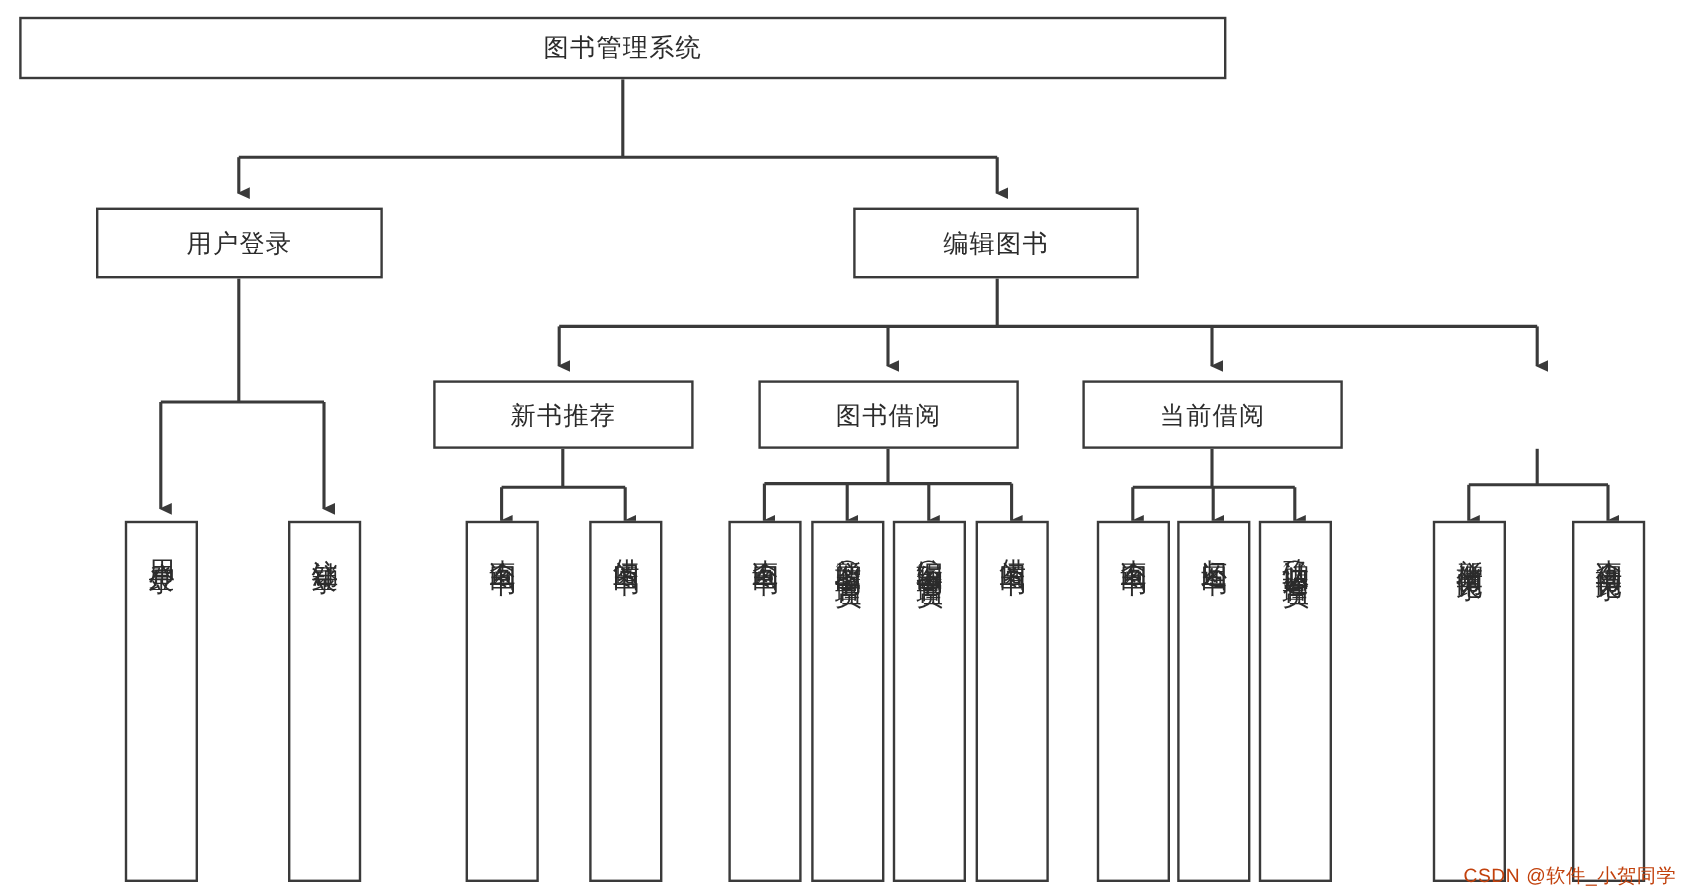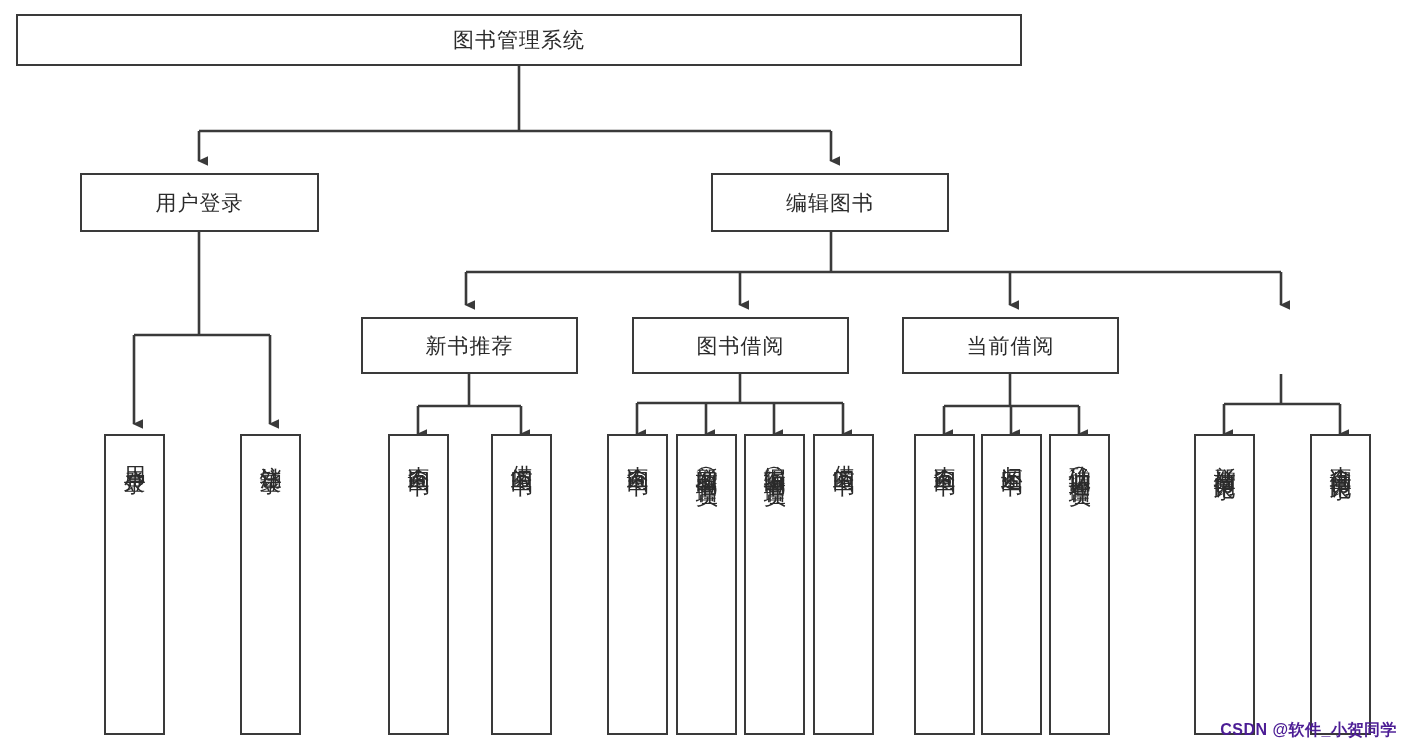--- a/index.html
+++ b/index.html
@@ -53,25 +53,24 @@
     line-height: 1.12;
     letter-spacing: 3px;
     color: #2b2b2b;
     white-space: nowrap;
   }
   .watermark {
     position: absolute;
     right: 8px;
     bottom: 6px;
     font-size: 16px;
-    color: #4c1d95;
+    color: #c2410c;
     letter-spacing: 0.5px;
     user-select: none;
     white-space: nowrap;
-    font-weight: bold;
   }
 </style>
 </head>
 <body>
 
 <div id="canvas">
 
   <svg class="edges" viewBox="0 0 1405 747">
     <defs>
       <marker id="arrow" markerWidth="11" markerHeight="11" refX="5.5" refY="9.2" orient="auto" markerUnits="userSpaceOnUse">

